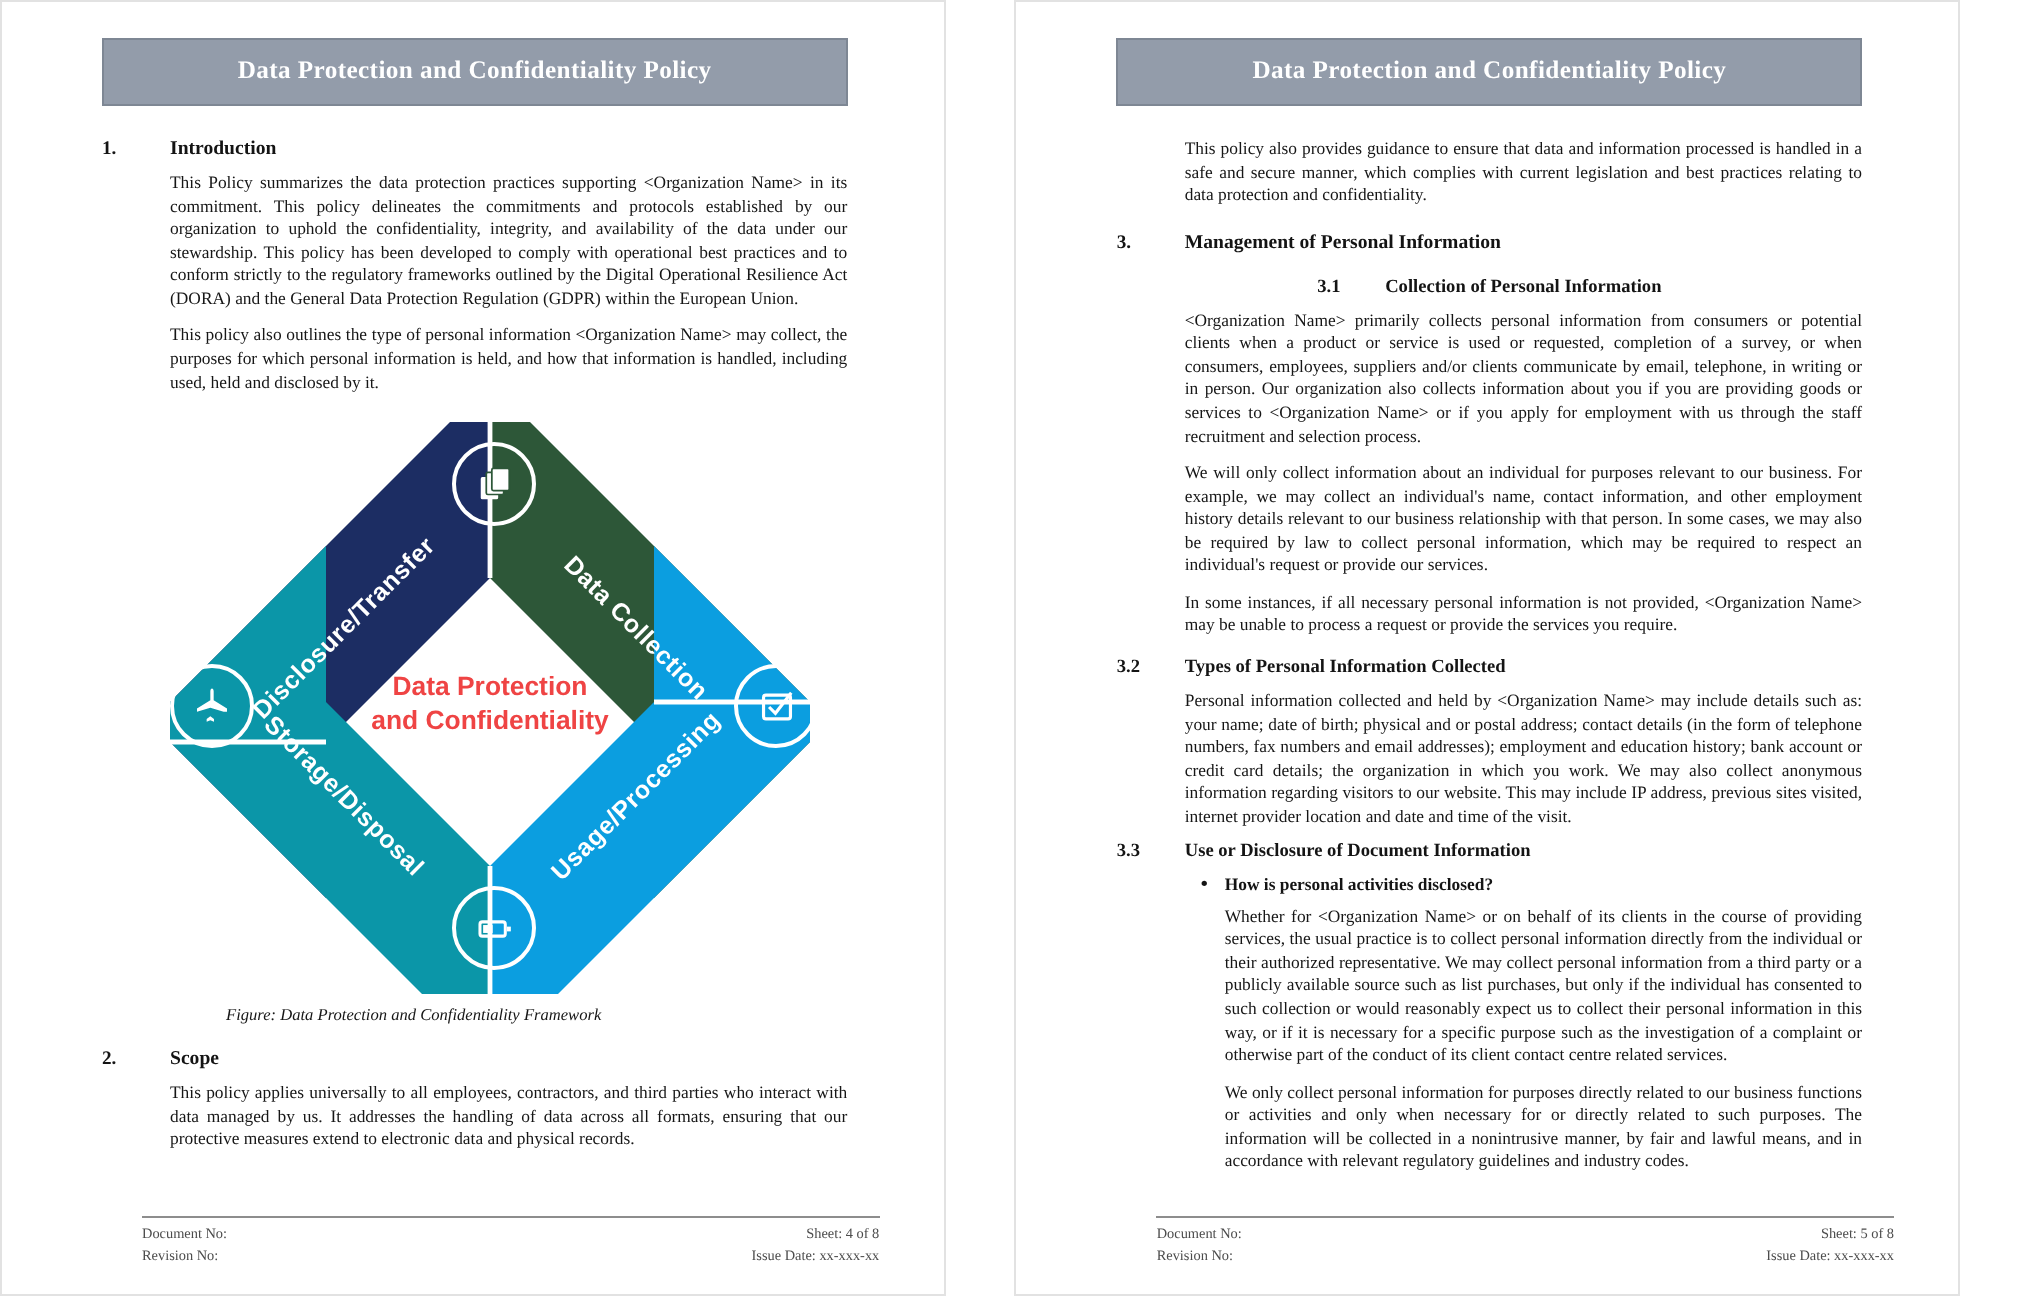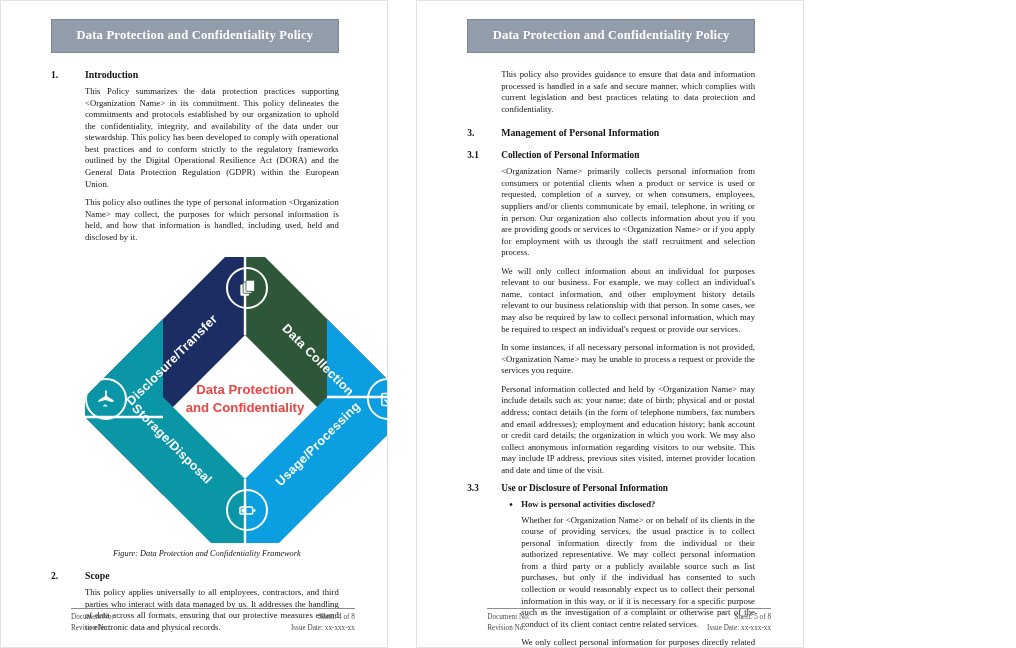--- a/index.html
+++ b/index.html
@@ -8,21 +8,21 @@
     background: #ffffff;
   }
   body {
     width: 1016px;
     height: 648px;
     font-family: "Liberation Serif", "DejaVu Serif", serif;
     overflow: hidden;
   }
   .spread {
     display: flex;
-    width: 804px;
+    width: 980px;
     height: 648px;
     background: #ffffff;
   }
   .page {
     position: relative;
     background: #ffffff;
     box-sizing: border-box;
     border: 1px solid #e2e2e2;
     overflow: hidden;
   }
@@ -314,33 +314,37 @@
 
       <div class="title-bar">Data Protection and Confidentiality Policy</div>
 
       <p class="body">This policy also provides guidance to ensure that data and information processed is handled in a safe and secure manner, which complies with current legislation and best practices relating to data protection and confidentiality.</p>
 
       <div class="sec" style="margin-top:12px;">
         <div class="sec-num">3.</div>
         <div class="sec-title">Management of Personal Information</div>
       </div>
 
-      <div class="sec sec-sub" style="margin-top:12px;">
+      <div class="sec sec-sub" style="margin-top:12px;justify-content:center;">
         <div class="sec-num">3.1</div>
         <div class="sec-title">Collection of Personal Information</div>
       </div>
       <p class="body">&lt;Organization Name&gt; primarily collects personal information from consumers or potential clients when a product or service is used or requested, completion of a survey, or when consumers, employees, suppliers and/or clients communicate by email, telephone, in writing or in person. Our organization also collects information about you if you are providing goods or services to &lt;Organization Name&gt; or if you apply for employment with us through the staff recruitment and selection process.</p>
       <p class="body">We will only collect information about an individual for purposes relevant to our business. For example, we may collect an individual's name, contact information, and other employment history details relevant to our business relationship with that person. In some cases, we may also be required by law to collect personal information, which may be required to respect an individual's request or provide our services.</p>
       <p class="body">In some instances, if all necessary personal information is not provided, &lt;Organization Name&gt; may be unable to process a request or provide the services you require.</p>
 
+      <div class="sec sec-sub" style="margin-top:10px;">
+        <div class="sec-num">3.2</div>
+        <div class="sec-title">Types of Personal Information Collected</div>
+      </div>
       <p class="body">Personal information collected and held by &lt;Organization Name&gt; may include details such as: your name; date of birth; physical and or postal address; contact details (in the form of telephone numbers, fax numbers and email addresses); employment and education history; bank account or credit card details; the organization in which you work. We may also collect anonymous information regarding visitors to our website. This may include IP address, previous sites visited, internet provider location and date and time of the visit.</p>
 
       <div class="sec sec-sub" style="">
         <div class="sec-num">3.3</div>
-        <div class="sec-title">Use or Disclosure of Personal Information</div>
+        <div class="sec-title">Use or Disclosure of Document Information</div>
       </div>
       <ul class="bul">
         <li>How is personal activities disclosed?</li>
       </ul>
       <p class="body indent2">Whether for &lt;Organization Name&gt; or on behalf of its clients in the course of providing services, the usual practice is to collect personal information directly from the individual or their authorized representative. We may collect personal information from a third party or a publicly available source such as list purchases, but only if the individual has consented to such collection or would reasonably expect us to collect their personal information in this way, or if it is necessary for a specific purpose such as the investigation of a complaint or otherwise part of the conduct of its client contact centre related services.</p>
       <p class="body indent2">We only collect personal information for purposes directly related to our business functions or activities and only when necessary for or directly related to such purposes. The information will be collected in a nonintrusive manner, by fair and lawful means, and in accordance with relevant regulatory guidelines and industry codes.</p>
 
     </div>
 
     <div class="footer">

